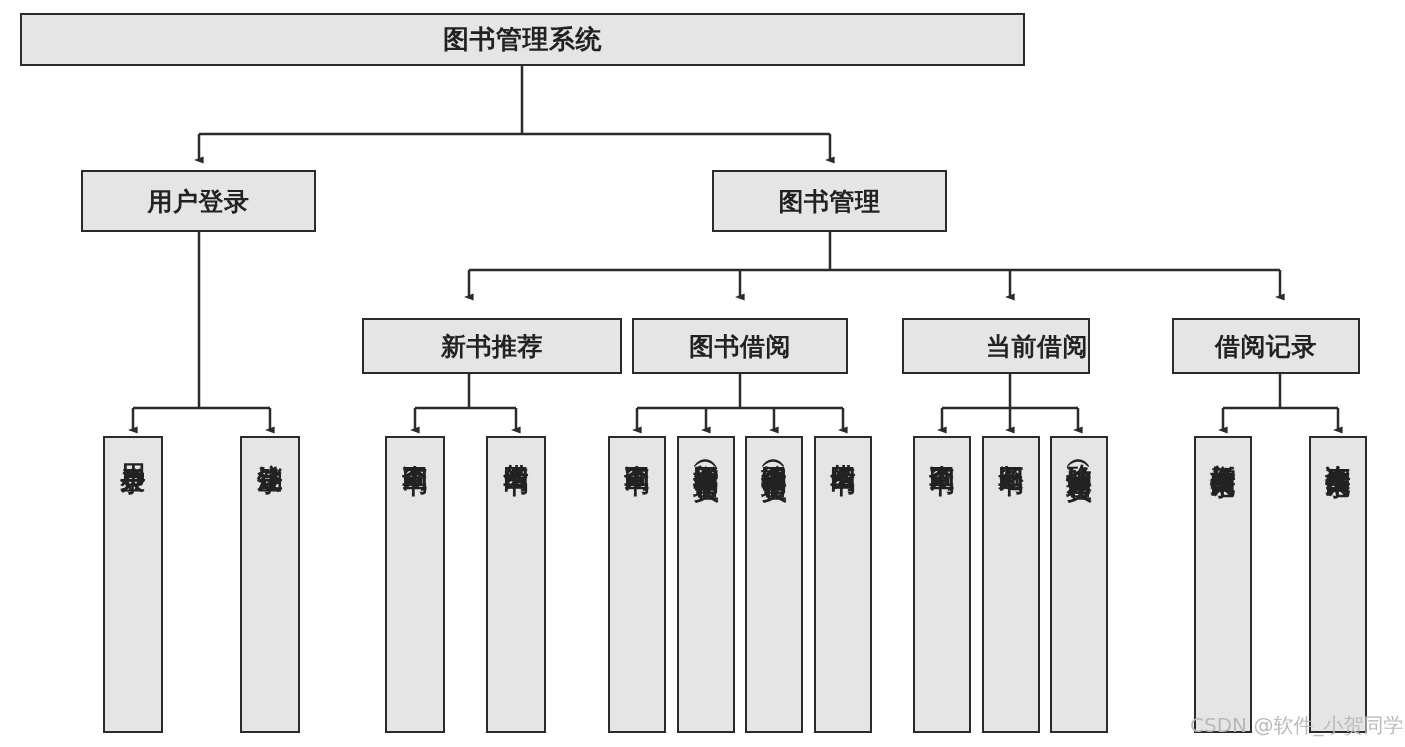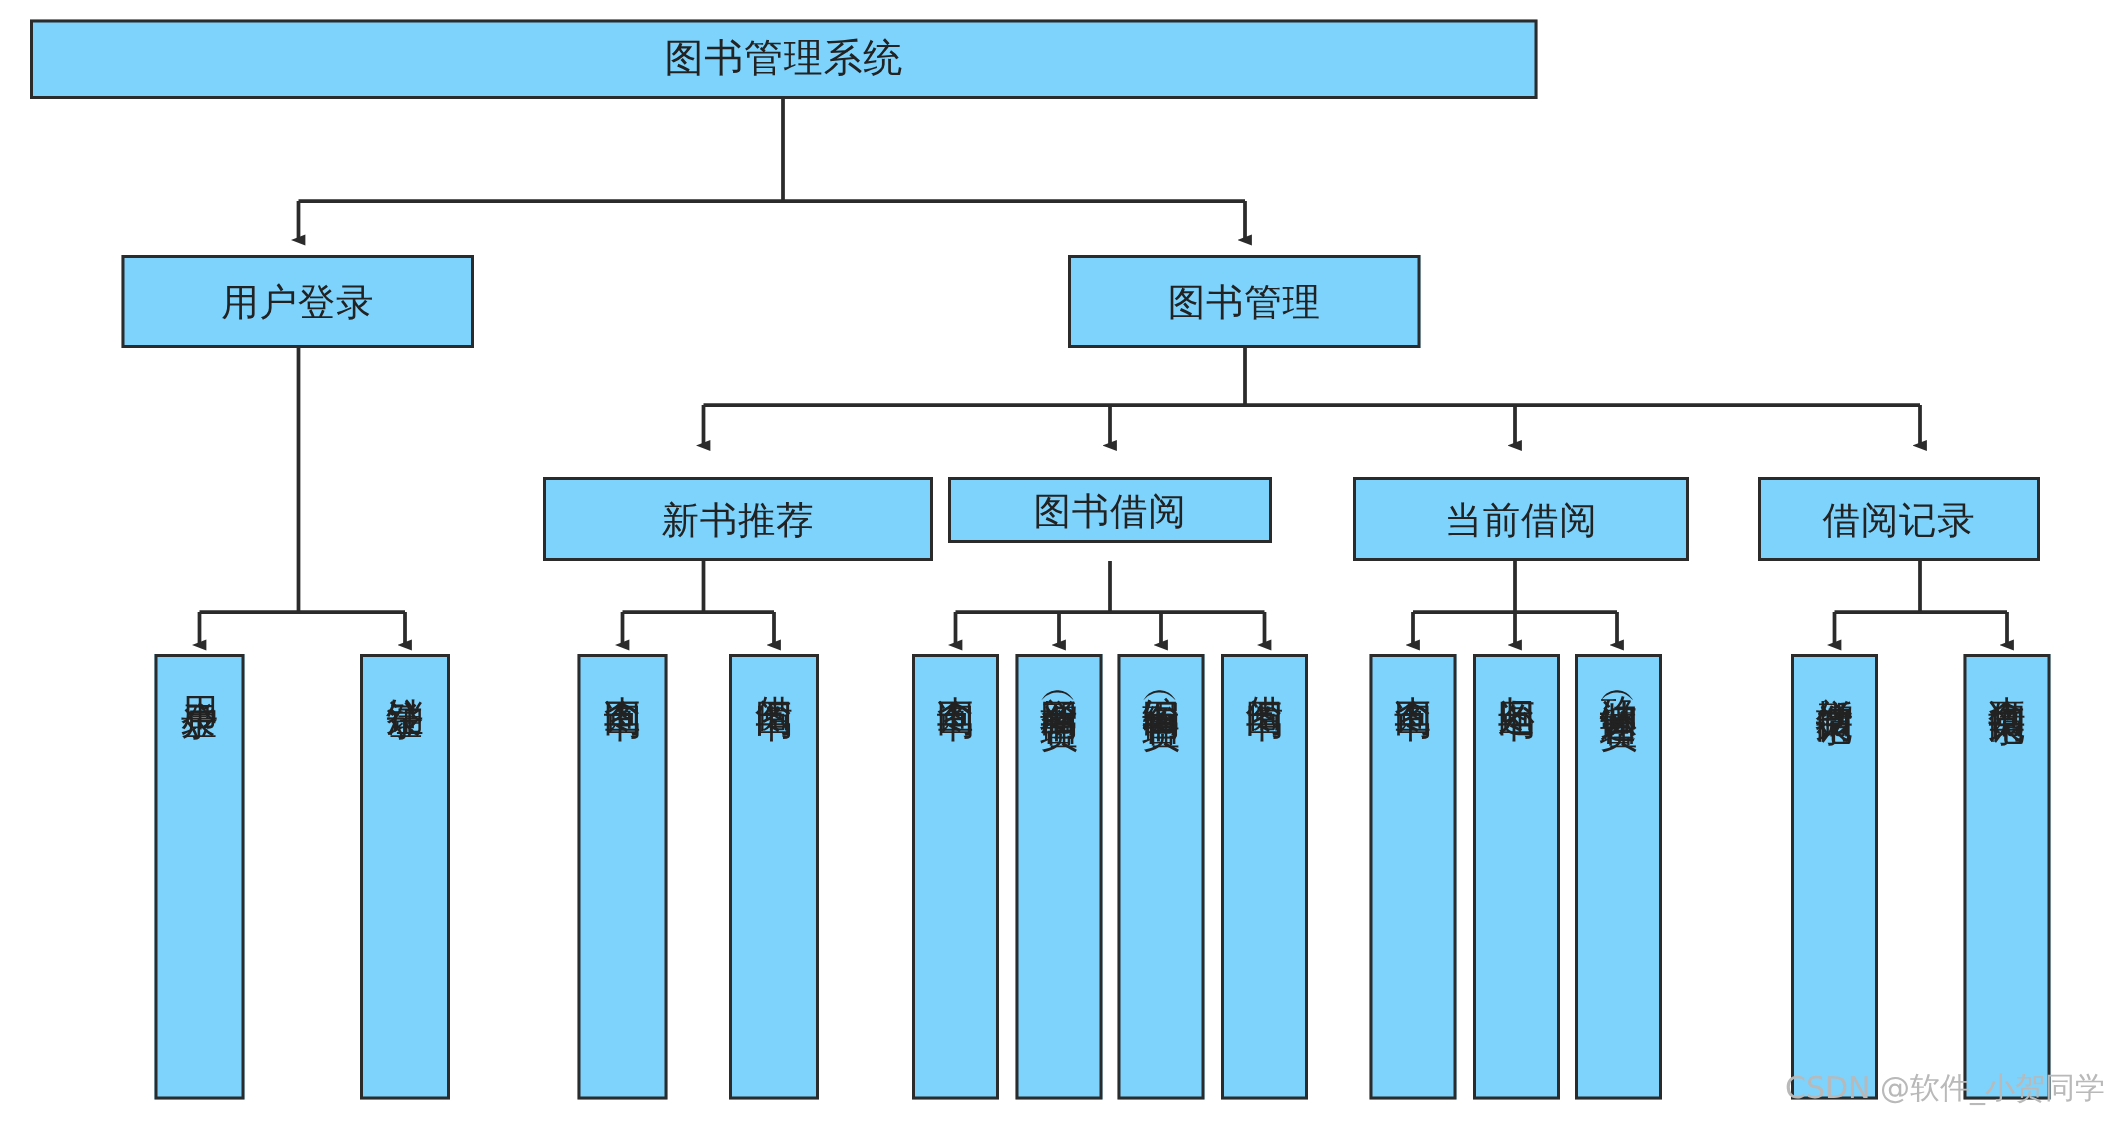--- a/index.html
+++ b/index.html
@@ -23,25 +23,26 @@
     left: 0;
     top: 0;
     width: 1405px;
     height: 747px;
     pointer-events: none;
   }
   .node {
     position: absolute;
     box-sizing: border-box;
     border: 2.5px solid #2b2b2b;
-    background: #7dd3fc;
+    background: #e5e5e5;
     display: flex;
     align-items: center;
     justify-content: center;
     color: #222222;
+    font-weight: bold;
   }
   .node .lbl {
     display: block;
     line-height: 1.08;
     letter-spacing: 0.5px;
     white-space: nowrap;
   }
   
   .node.h .lbl {
     font-size: 25px;
@@ -134,24 +135,24 @@
   <div class="node h" style="left:81px; top:170px; width:235px; height:62px;">
     <span class="lbl">用户登录</span>
   </div>
   <div class="node h" style="left:712px; top:170px; width:235px; height:62px;justify-content:center;">
     <span class="lbl">图书管理</span>
   </div>
 
   <div class="node h" style="left:362px; top:318px; width:260px; height:56px;">
     <span class="lbl">新书推荐</span>
   </div>
-  <div class="node h" style="left:632px; top:318px; width:216px; height:44px;">
+  <div class="node h" style="left:632px; top:318px; width:216px; height:56px;">
     <span class="lbl">图书借阅</span>
   </div>
-  <div class="node h" style="left:902px; top:318px; width:224px; height:56px;">
+  <div class="node h" style="left:902px; top:318px; width:188px; height:56px;justify-content:flex-end;">
     <span class="lbl">当前借阅</span>
   </div>
   <div class="node h" style="left:1172px; top:318px; width:188px; height:56px;">
     <span class="lbl">借阅记录</span>
   </div>
 
   <div class="node v" style="left:103px; top:436px; width:60px; height:297px;">
     <span class="lbl">用户登录</span>
   </div>
   <div class="node v" style="left:240px; top:436px; width:60px; height:297px;">

